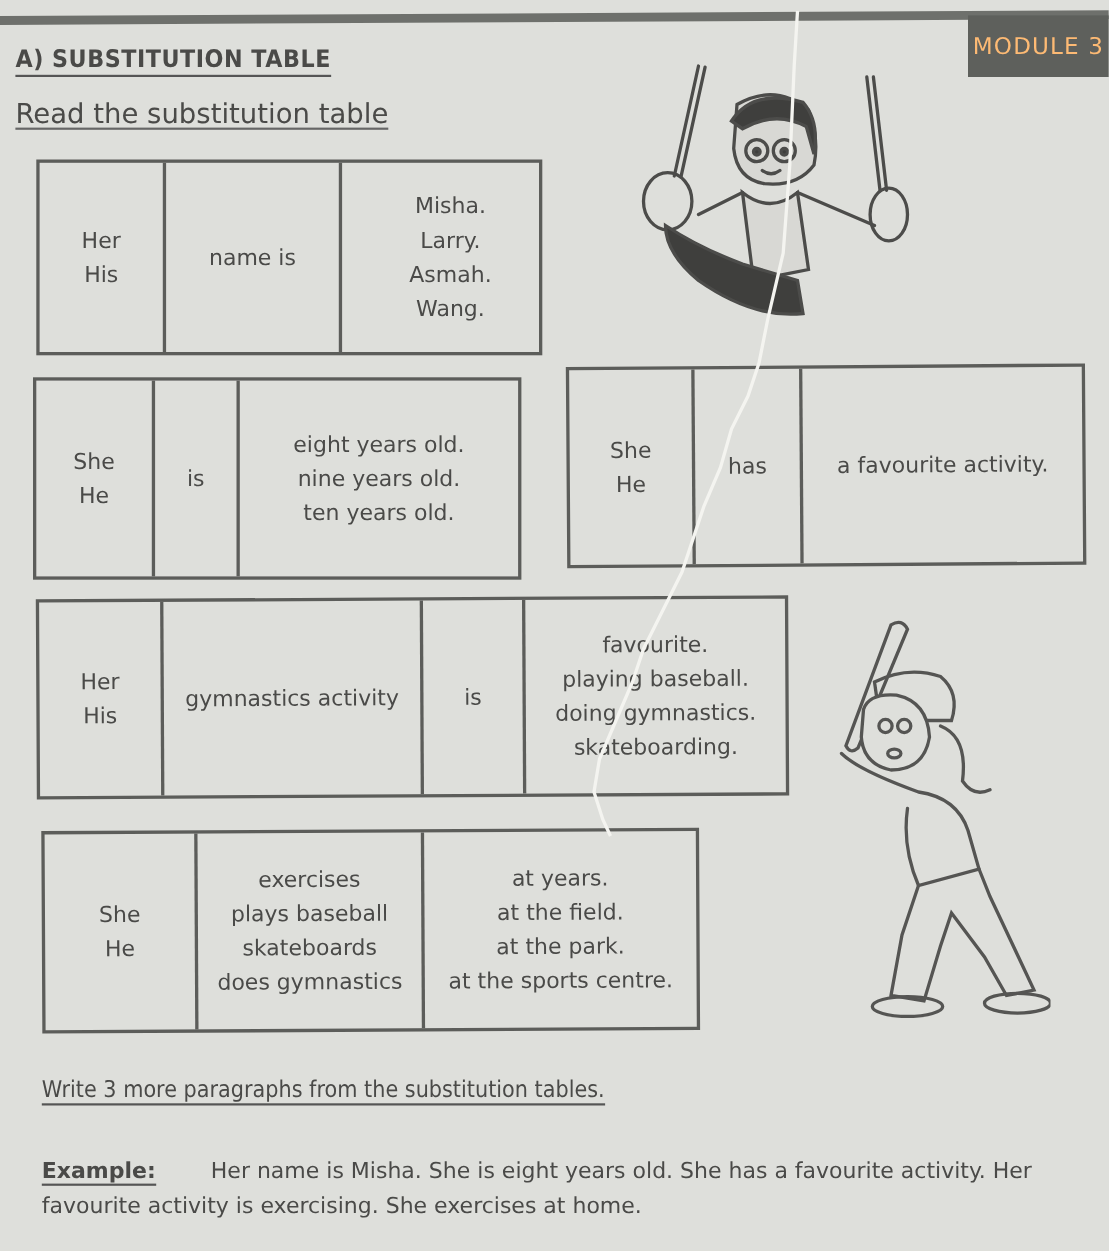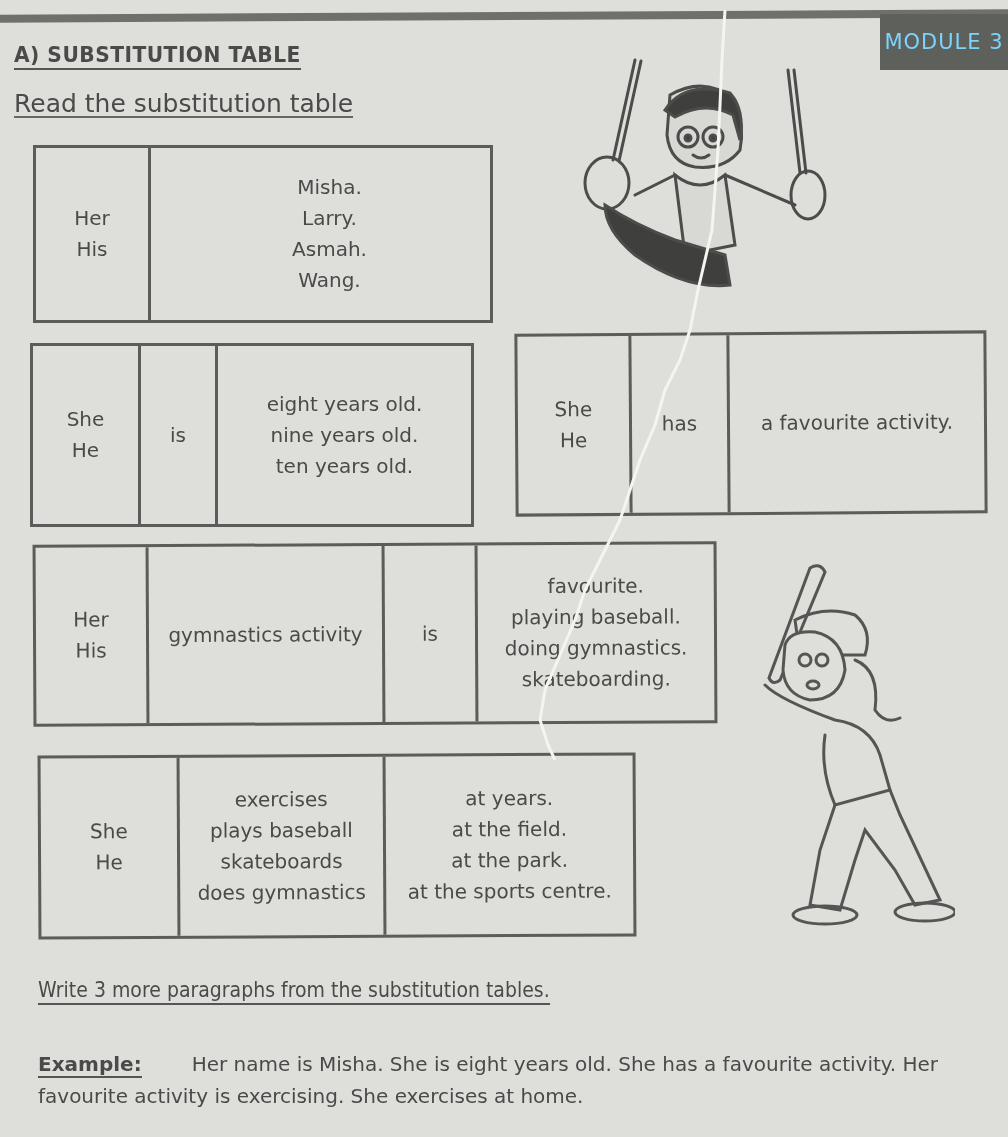--- a/index.html
+++ b/index.html
@@ -3,21 +3,21 @@
 <meta charset="utf-8">
 <style>
   html, body { margin:0; padding:0; }
   body {
     width:1008px; height:1137px; position:relative; overflow:hidden;
     background:#dedfdb;
     font-family:"DejaVu Sans", sans-serif;
     color:#4a4a48;
   }
   .topbar { position:absolute; left:0; top:12px; width:1008px; height:8px; background:#6e706c; transform:rotate(-0.3deg); }
-  .module-box { position:absolute; left:880px; top:14px; width:128px; height:56px; background:#5e605c; color:#7dd3fc; font-size:21px; display:flex; align-items:center; justify-content:center; letter-spacing:1px; }
+  .module-box { position:absolute; left:880px; top:14px; width:128px; height:56px; background:#5e605c; color:#fdba74; font-size:21px; display:flex; align-items:center; justify-content:center; letter-spacing:1px; }
   .section-title { position:absolute; left:14px; top:42px; font-size:22px; font-weight:bold; letter-spacing:0.5px; border-bottom:2px solid #555; line-height:26px; color:#4a4a48; transform:scaleX(0.92); transform-origin:left; }
   .instruction { position:absolute; left:14px; top:92px; font-size:25px; border-bottom:2px solid #666; line-height:24px; }
   .st { position:absolute; display:flex; border:3px solid #5c5d5a; box-sizing:border-box; }
   .st .col { border-right:3px solid #5c5d5a; display:flex; flex-direction:column; justify-content:center; align-items:center; font-size:20px; box-sizing:border-box; text-align:center; }
   .st .col:last-child { border-right:none; }
   .st .col span { display:block; line-height:1.55; }
   .crack { position:absolute; left:0; top:0; }
   .figure { position:absolute; }
   .write-line { position:absolute; left:38px; top:977px; font-size:21px; border-bottom:2px solid #555; line-height:26px; transform:scaleX(0.9); transform-origin:left; }
   .example { position:absolute; left:38px; top:1048px; font-size:20px; line-height:32px; width:960px; }
@@ -30,20 +30,23 @@
 <div class="module-box">
     <span>MODULE 3</span>
   </div>
 <div class="section-title">A) SUBSTITUTION TABLE</div>
 <div class="instruction">Read the substitution table</div>
 
 <div class="st" style="left:33px;top:145px;width:460px;height:178px;">
   <div class="col" style="width:115px;">
     <span>Her</span>
     <span>His</span>
+  </div>
+  <div class="col" style="width:160px;">
+    <span>name is</span>
   </div>
   <div class="col" style="flex:1;padding-left:18px;">
     <span>Misha.</span>
     <span>Larry.</span>
     <span>Asmah.</span>
     <span>Wang.</span>
   </div>
 </div>
 
 <div class="st" style="left:30px;top:343px;width:444px;height:184px;">

